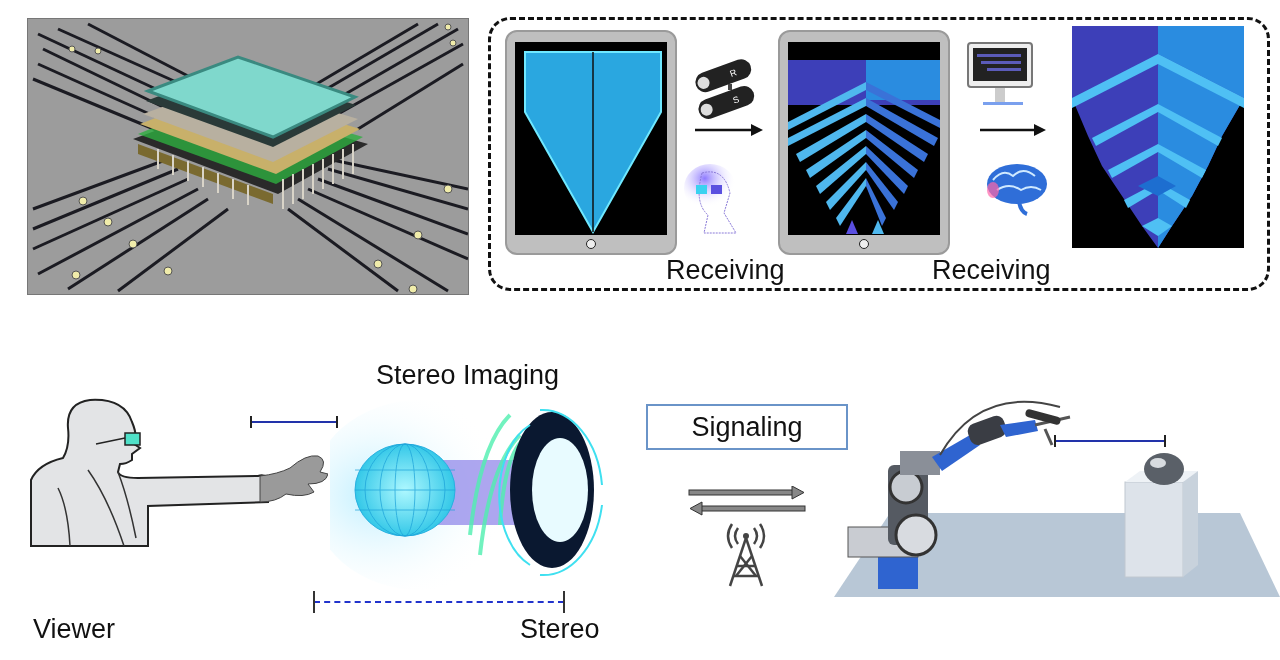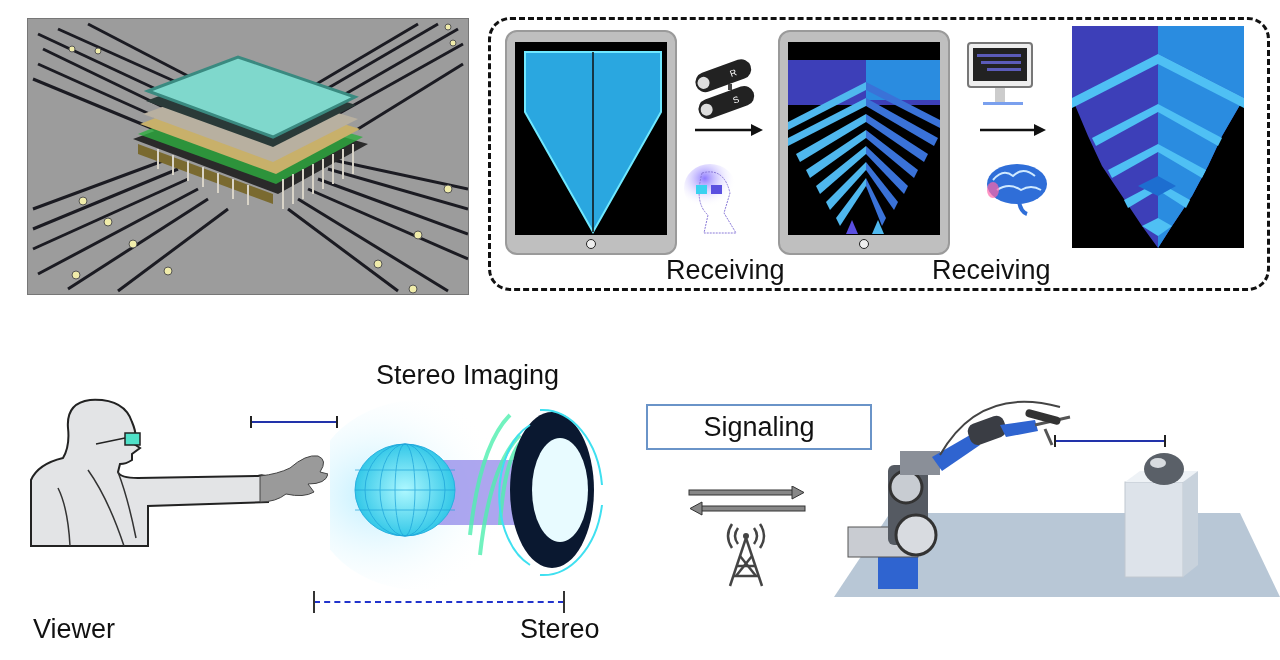--- a/index.html
+++ b/index.html
@@ -6,21 +6,21 @@
   body{width:1280px;height:660px;position:relative;overflow:hidden;font-family:"Liberation Sans",sans-serif;color:#111;}
   .abs{position:absolute;}
   .lbl{position:absolute;font-size:27px;color:#111;white-space:nowrap;line-height:1;}
   
   #chip{left:27px;top:18px;width:440px;height:275px;background:#9a9a9a;border:1px solid #777;overflow:hidden;}
   
   #pipeline{left:488px;top:17px;width:782px;height:274px;border:3px dashed #111;border-radius:22px;box-sizing:border-box;}
   .tablet{position:absolute;background:#bfbfbf;border:2px solid #9a9a9a;border-radius:12px;box-sizing:border-box;}
   .tablet .scr{position:absolute;left:8px;top:10px;right:8px;bottom:18px;background:#000;overflow:hidden;}
   .tablet .btn{position:absolute;left:50%;bottom:4px;width:8px;height:8px;margin-left:-5px;border:1.5px solid #222;border-radius:50%;background:#eee;}
-  #signal-box{left:646px;top:404px;width:226px;height:46px;border:2px solid #6a94c8;box-sizing:border-box;display:flex;align-items:center;justify-content:center;font-size:27px;text-align:center;}
+  #signal-box{left:646px;top:404px;width:202px;height:46px;border:2px solid #6a94c8;box-sizing:border-box;display:flex;align-items:center;justify-content:center;font-size:27px;text-align:center;}
   .scale{position:absolute;height:2px;background:#2233aa;}
   .scale:before,.scale:after{content:"";position:absolute;top:-5px;width:2px;height:12px;background:#222;}
   .scale:before{left:0}.scale:after{right:0}
   .dashscale{position:absolute;height:0;border-top:2px dashed #2233cc;}
   .dashscale:before,.dashscale:after{content:"";position:absolute;top:-12px;width:2px;height:22px;background:#333;}
   .dashscale:before{left:-1px}.dashscale:after{right:-1px}
 </style>
 </head>
 <body>
 

